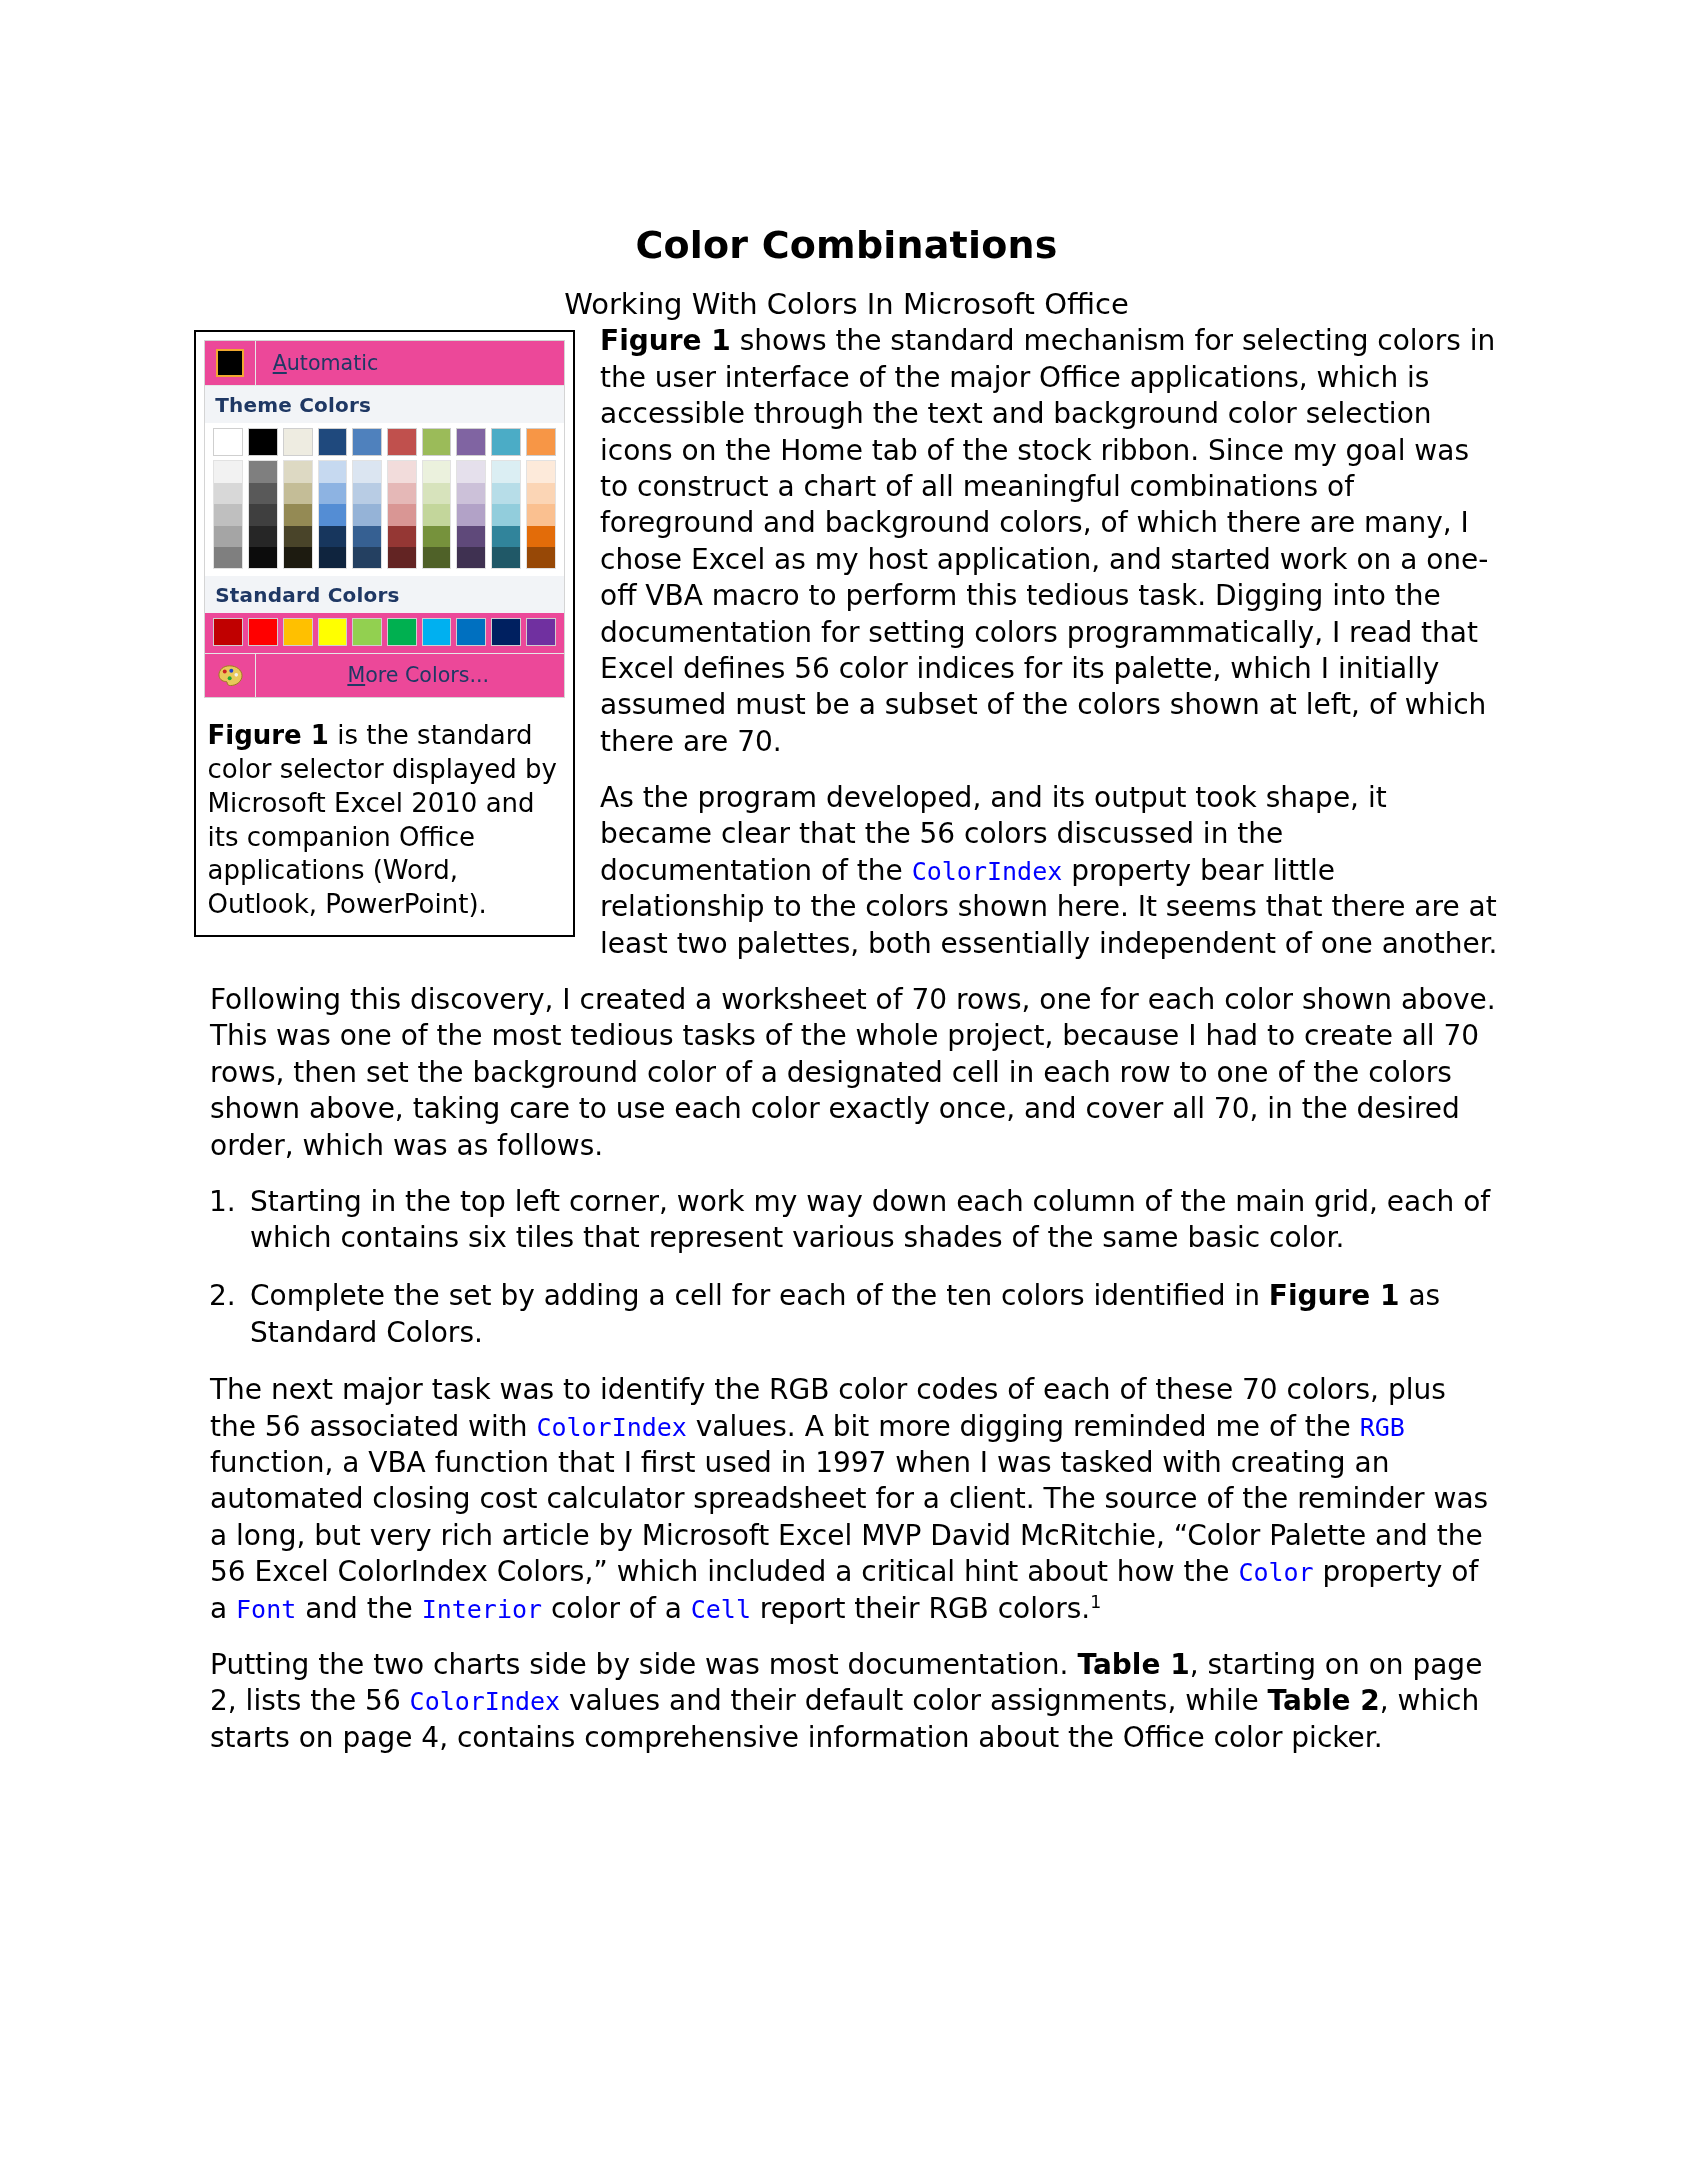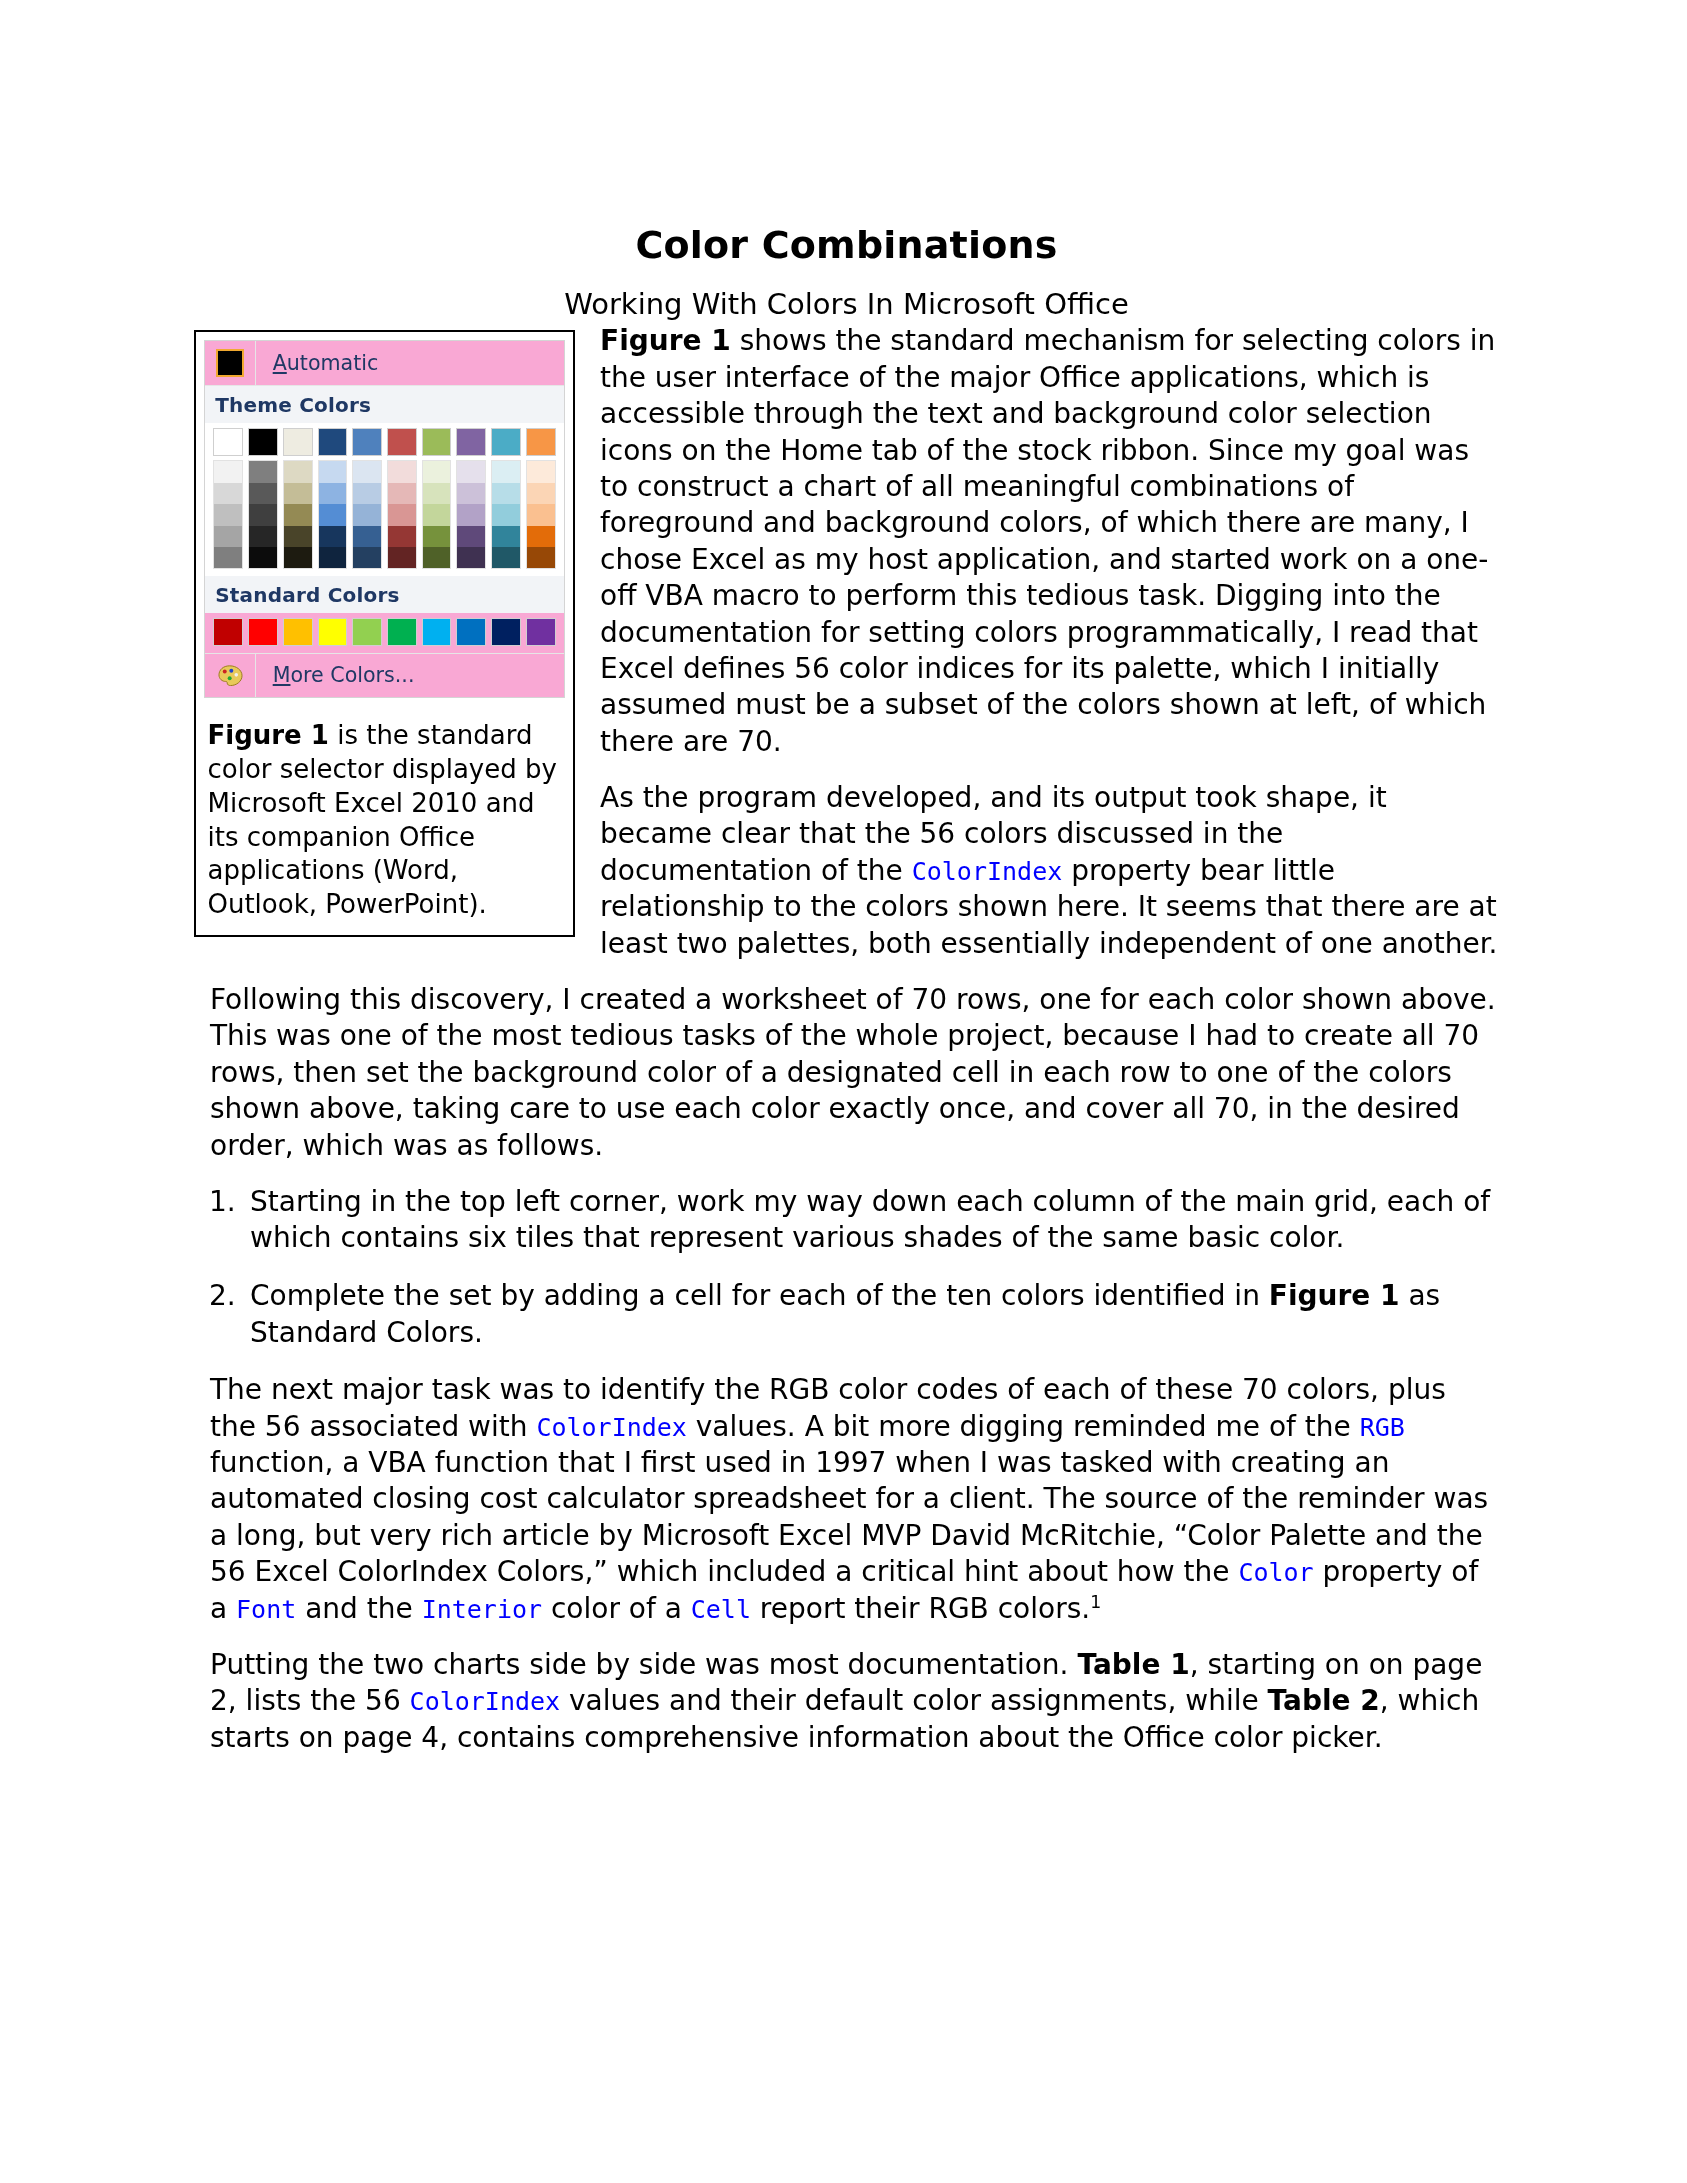--- a/index.html
+++ b/index.html
@@ -76,21 +76,21 @@
     border: 2.5px solid #000000;
     box-sizing: border-box;
     margin: 6.6px 25px 5px 0;
     padding: 8.2px 8.2px 13px 8.2px;
     background: #ffffff;
   }
 
   
   .picker {
     border: 1.6px solid #d4d4d4;
-    background: #f9a8d4;
+    background: #ec4899;
     box-sizing: border-box;
     padding: 0;
   }
   .picker-row-auto {
     display: flex;
     align-items: center;
     height: 44px;
     border-bottom: 0.8px solid #e6e6e6;
   }
   .auto-swatch-cell {
@@ -155,20 +155,21 @@
     height: 28px;
     border: 0.8px solid #cfcfcf;
     box-sizing: border-box;
   }
 
   .menu-sep { border-top: 0.8px solid #e6e6e6; }
   .picker-menu-row {
     display: flex;
     align-items: center;
     height: 43px;
+    text-align: center;
   }
   .menu-icon-cell {
     width: 51px;
     height: 100%;
     display: flex; align-items: center; justify-content: center;
     border-right: 0.8px solid #e6e6e6;
     box-sizing: border-box;
   }
   .palette-icon { width: 25px; height: 21.4px; display: block; }
   .gradient-swatch {

